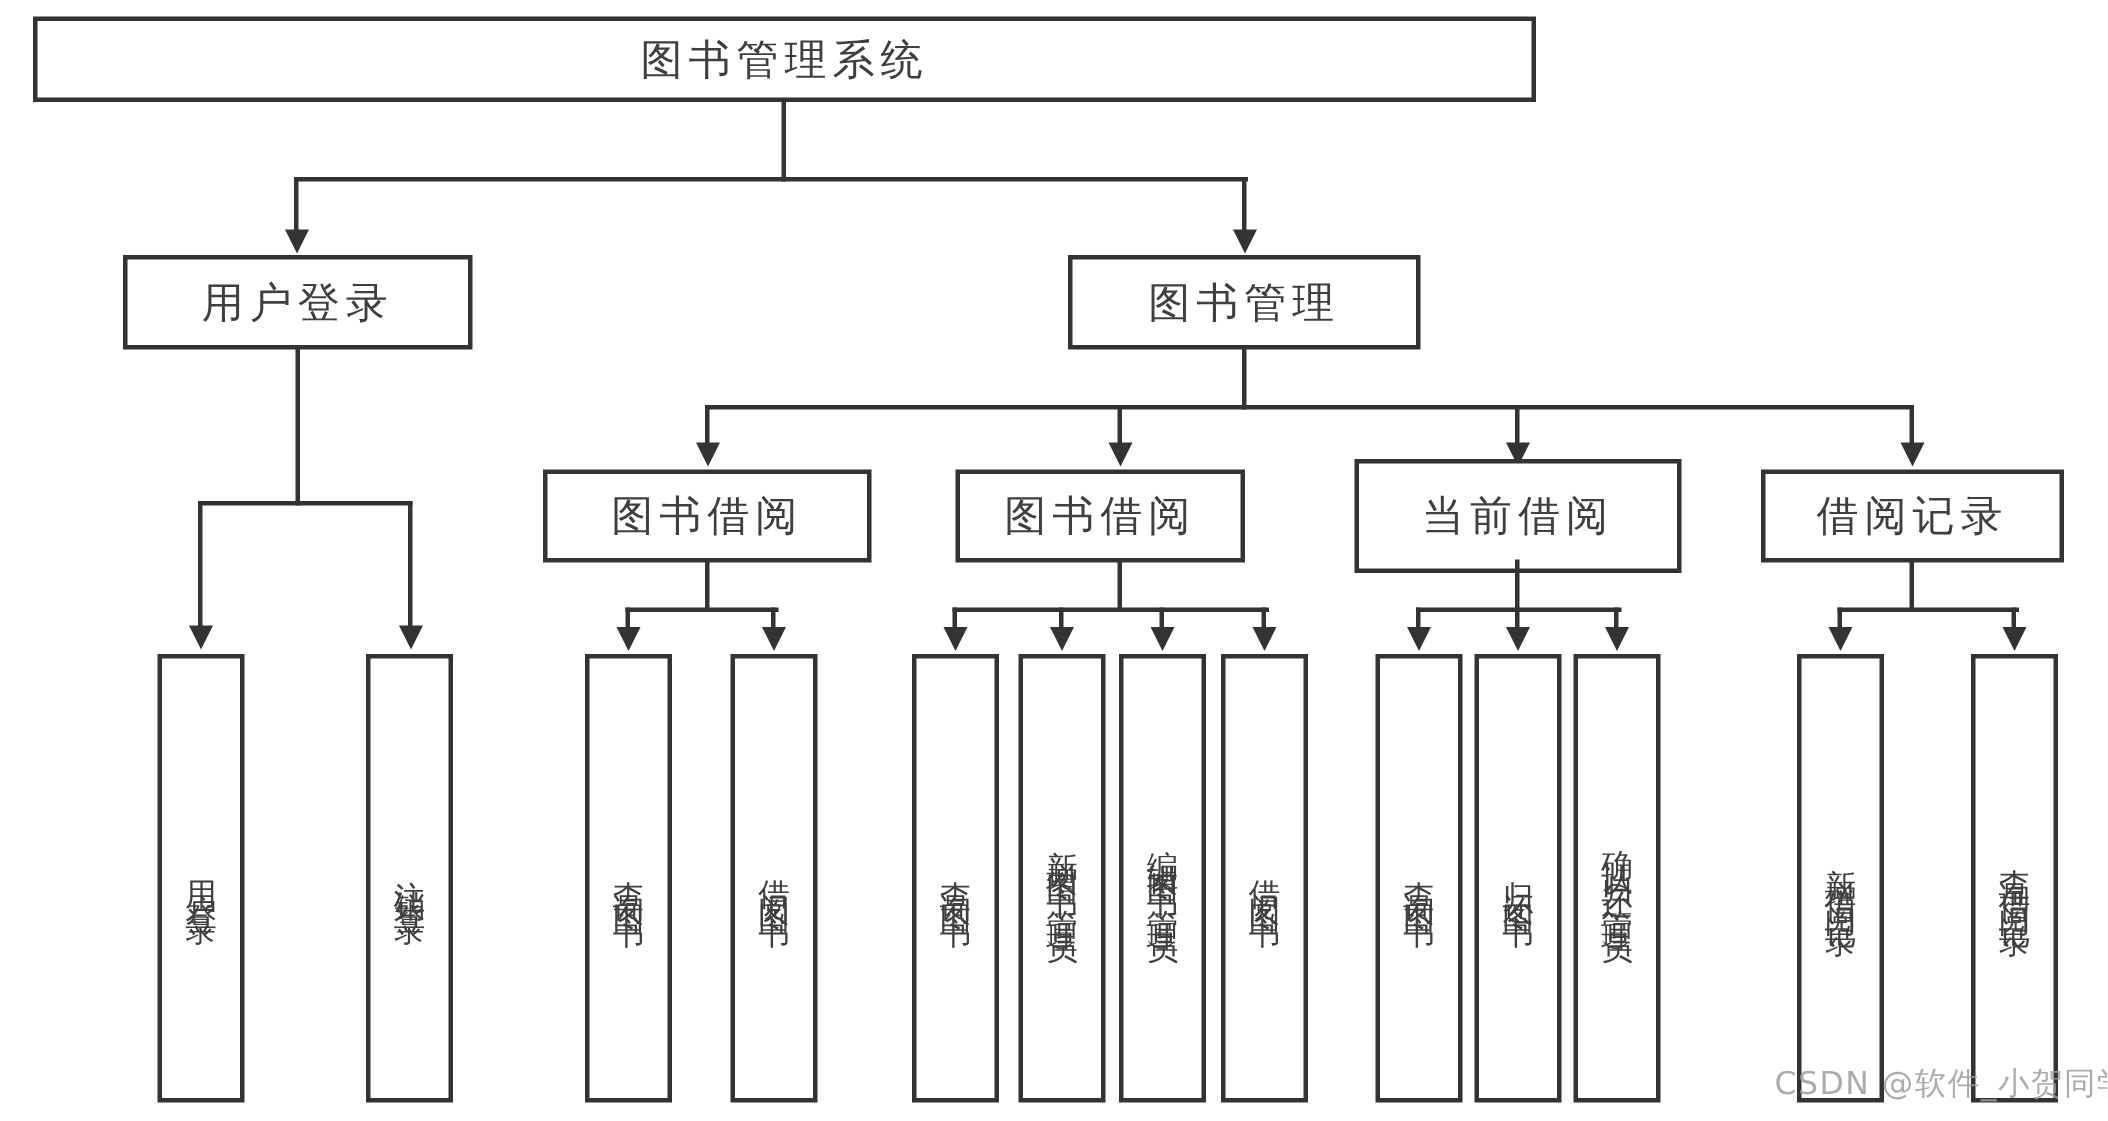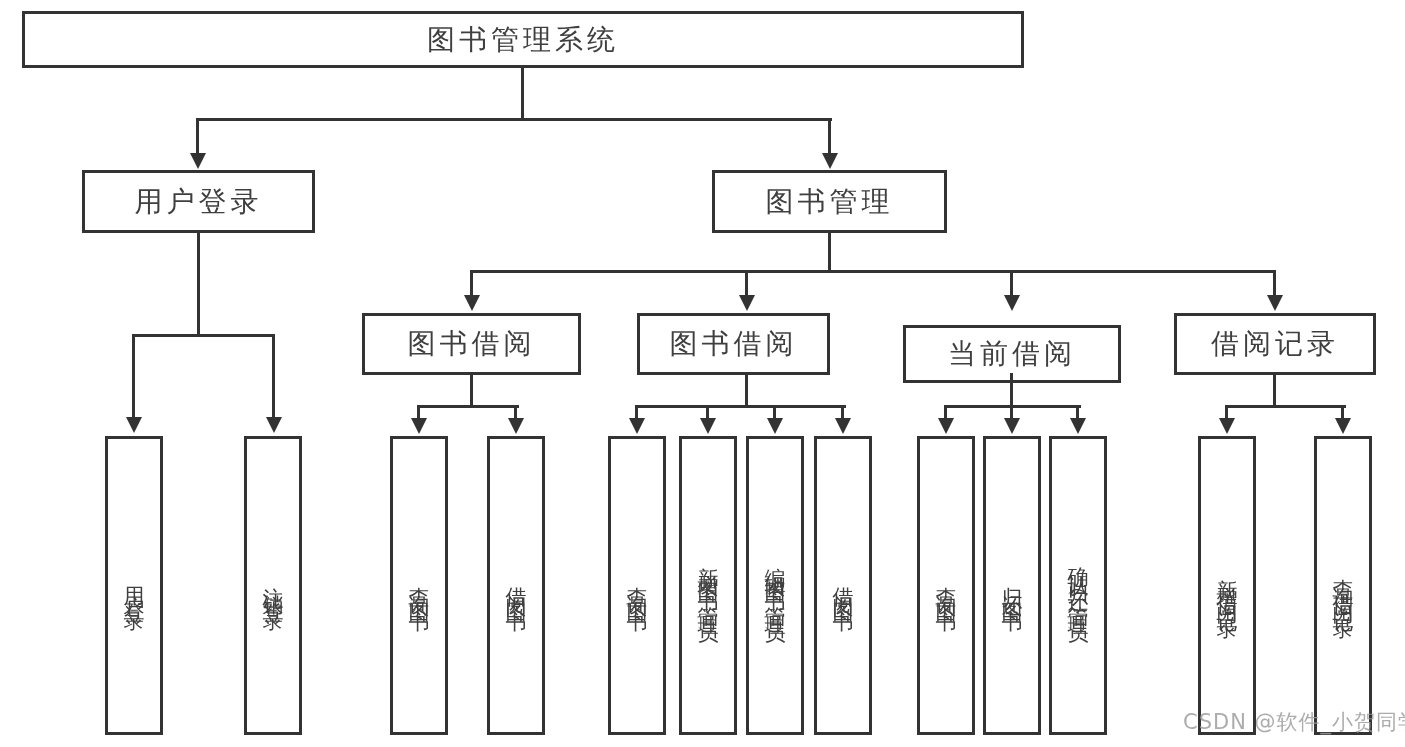--- a/index.html
+++ b/index.html
@@ -80,21 +80,21 @@
     <div class="vl" style="left:1273px;top:270px;height:28px;"></div>
     <div class="ar" style="left:1267px;top:295px;"></div>
   </div>
 
   <div class="box" style="left:362px;top:313px;width:219px;height:62px;">
     <span>图书借阅</span>
   </div>
   <div class="box" style="left:637px;top:313px;width:193px;height:62px;">
     <span>图书借阅</span>
   </div>
-  <div class="box" style="left:903px;top:325px;width:218px;height:58px;">
+  <div class="box" style="left:903px;top:306px;width:218px;height:76px;">
     <span>当前借阅</span>
   </div>
   <div class="box" style="left:1174px;top:313px;width:202px;height:62px;">
     <span>借阅记录</span>
   </div>
 
   <div>
     <div class="vl" style="left:470px;top:373px;height:35px;"></div>
     <div class="hl" style="left:417px;top:405px;width:102px;"></div>
     <div class="vl" style="left:417px;top:405px;height:16px;"></div>

